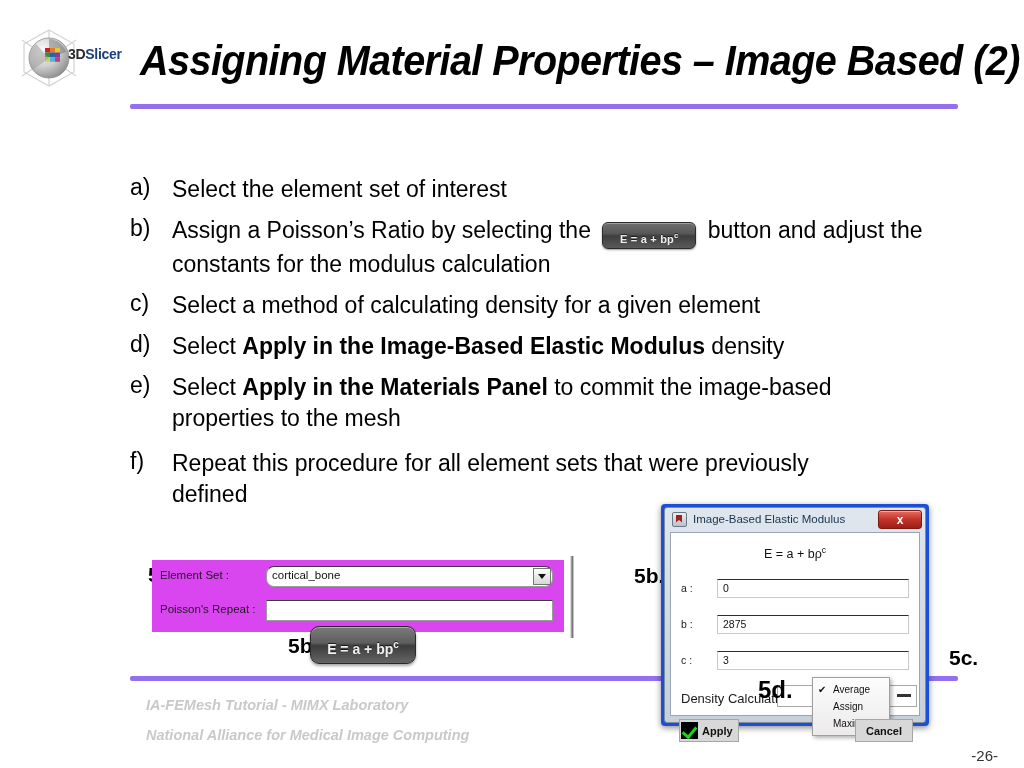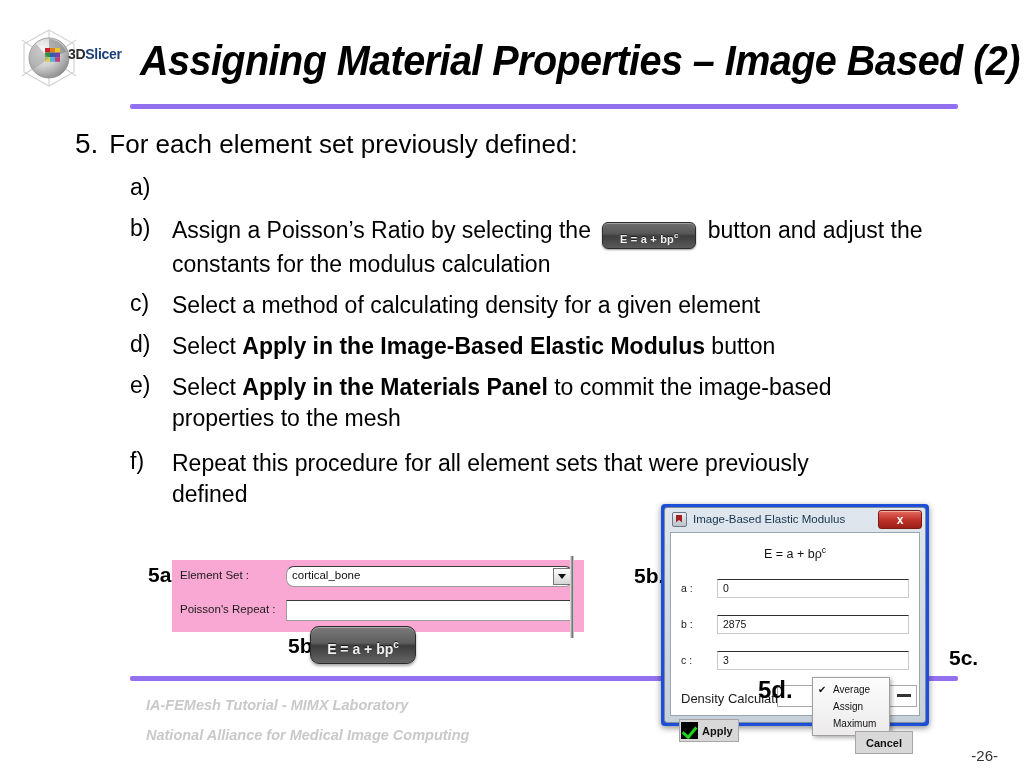--- a/index.html
+++ b/index.html
@@ -76,22 +76,22 @@
     border:1px solid #2b2b2b;
     box-shadow:inset 0 1px 0 rgba(255,255,255,.35),0 1px 2px rgba(0,0,0,.4);
     color:#efefef;font-size:11px;font-weight:bold;
     text-align:center;letter-spacing:0.2px;
     text-shadow:0 -1px 0 rgba(0,0,0,.6);
   }
   .ebtn sup{font-size:8px;vertical-align:super;}
 
   
   .form-shot{
-    position:absolute;left:172px;top:560px;width:412px;height:72px;
-    background:#f9a8d4;
+    position:absolute;left:152px;top:560px;width:412px;height:72px;
+    background:#d946ef;
   }
   .flabel{position:absolute;left:8px;font-size:11.5px;color:#1a1a1a;}
   .fctl{
     position:absolute;left:114px;
     border:1px solid #9b9b9b;border-top:1px solid #3a3a3a;
     background:#fff;height:19px;
   }
   .combo{width:285px;top:6px;border-radius:8px;}
   .combo .val{
     position:absolute;left:5px;top:2px;font-size:11.5px;color:#111;
@@ -236,21 +236,21 @@
   .apply-chk::after{
     content:"";position:absolute;left:4px;top:2px;width:6px;height:11px;
     border:solid #19d419;border-width:0 3px 3px 0;
     transform:rotate(40deg);
   }
   .apply-btn .lbl{font-size:11px;font-weight:bold;color:#111;}
   .cancel-btn{
     position:absolute;right:6px;top:186px;height:21px;min-width:56px;
     background:#d8d8d8;border:1px solid #a6a6a6;
     font-size:11px;font-weight:bold;color:#111;
-    display:flex;align-items:center;justify-content:center;margin-top:12px;
+    display:flex;align-items:center;justify-content:center;
   }
 
   
   .footer{
     position:absolute;left:146px;
     font-size:14.5px;font-style:italic;font-weight:bold;color:#c9c9c9;
     white-space:nowrap;
   }
   .foot1{top:697px;}
   .foot2{top:727px;}
@@ -295,41 +295,39 @@
       <path d="M33 32 L20 18 A19 19 0 0 0 17 44 Z" fill="#9a9a9a" opacity="0.5"></path>
     </svg>
   </div>
   <div class="logo-word">
     <span>3D</span><span class="blue">Slicer</span>
   </div>
 
   <div class="title">Assigning Material Properties – Image Based (2)</div>
   <div class="rule rule-top"></div>
 
-  <div class="item5">
-    <span class="num">5.</span><span class="txt">For each element set previously defined:</span>
-  </div>
 
   <div class="sub sub-a">
     <span class="mark">a)</span>
+    <span class="body">Select the element set of interest</span>
   </div>
 
   <div class="sub sub-b">
     <span class="mark">b)</span>
     <span class="body"><span>Assign a Poisson’s Ratio by selecting the </span><span class="ebtn"><span>E = a + bp</span><sup>c</sup></span><span> button and adjust the constants for the modulus calculation</span></span>
   </div>
 
   <div class="sub sub-c">
     <span class="mark">c)</span>
     <span class="body">Select a method of calculating density for a given element</span>
   </div>
 
   <div class="sub sub-d">
     <span class="mark">d)</span>
-    <span class="body"><span>Select </span><b>Apply in the Image-Based Elastic Modulus</b><span> button</span></span>
+    <span class="body"><span>Select </span><b>Apply in the Image-Based Elastic Modulus</b><span> density</span></span>
   </div>
 
   <div class="sub sub-e">
     <span class="mark">e)</span>
     <span class="body"><span>Select </span><b>Apply in the Materials Panel</b><span> to commit the image-based properties to the mesh</span></span>
   </div>
 
   <div class="sub sub-f">
     <span class="mark">f)</span>
     <span class="body">Repeat this procedure for all element sets that were previously defined</span>

